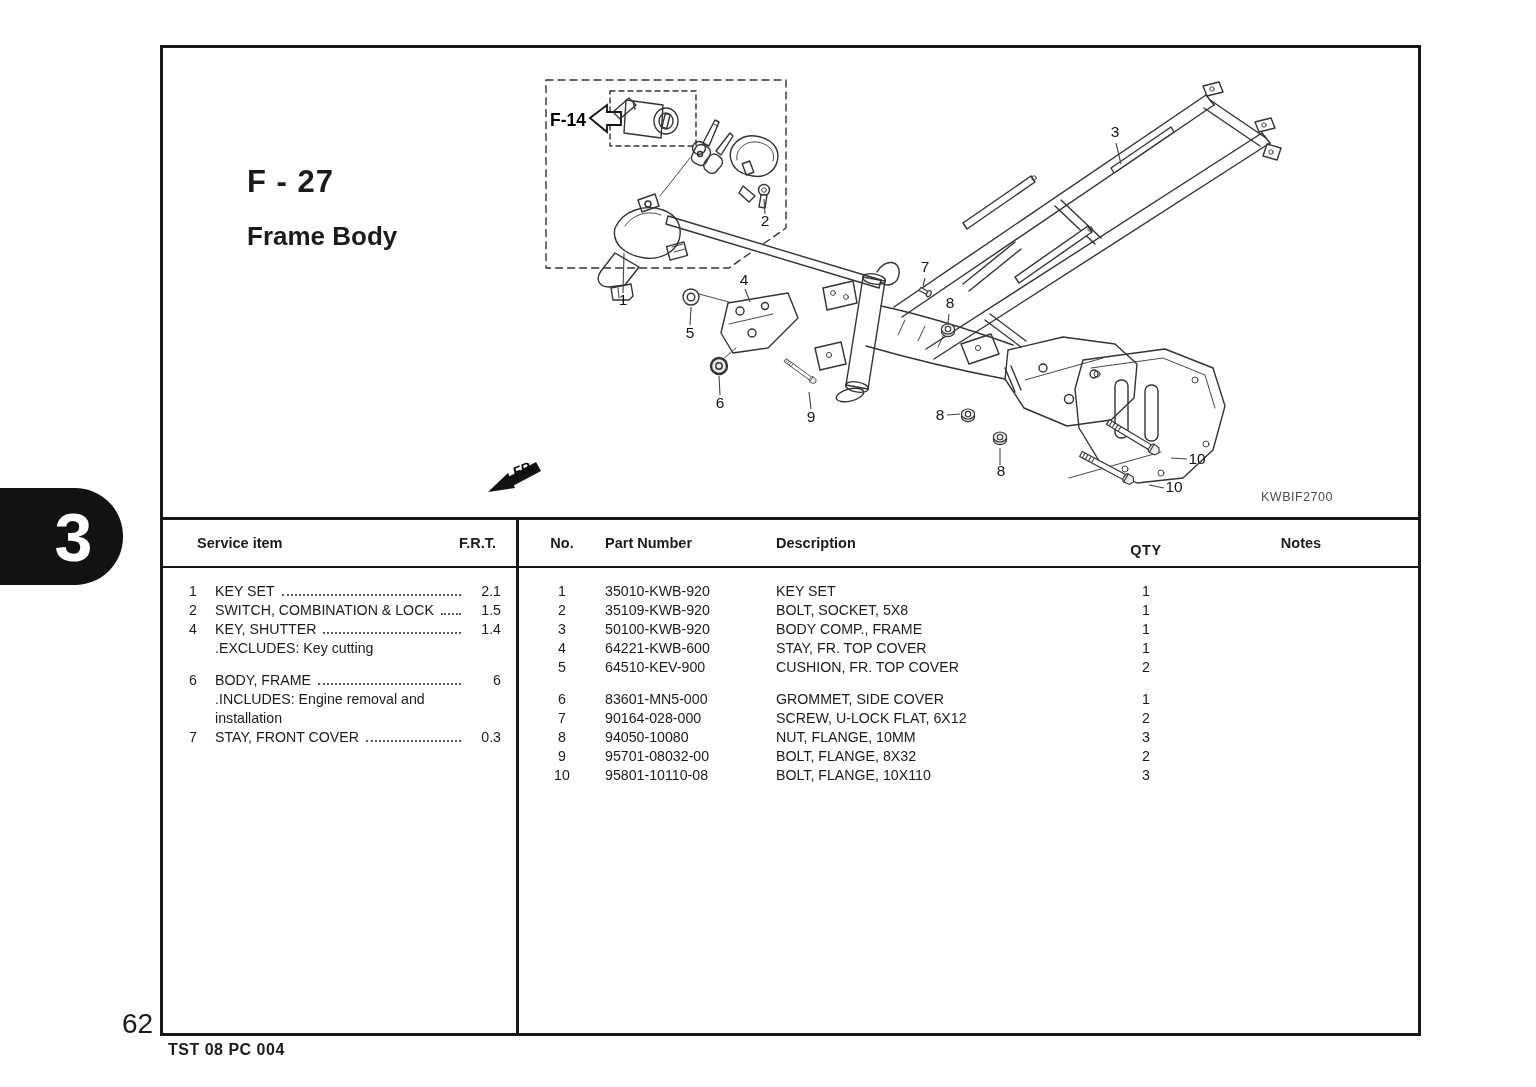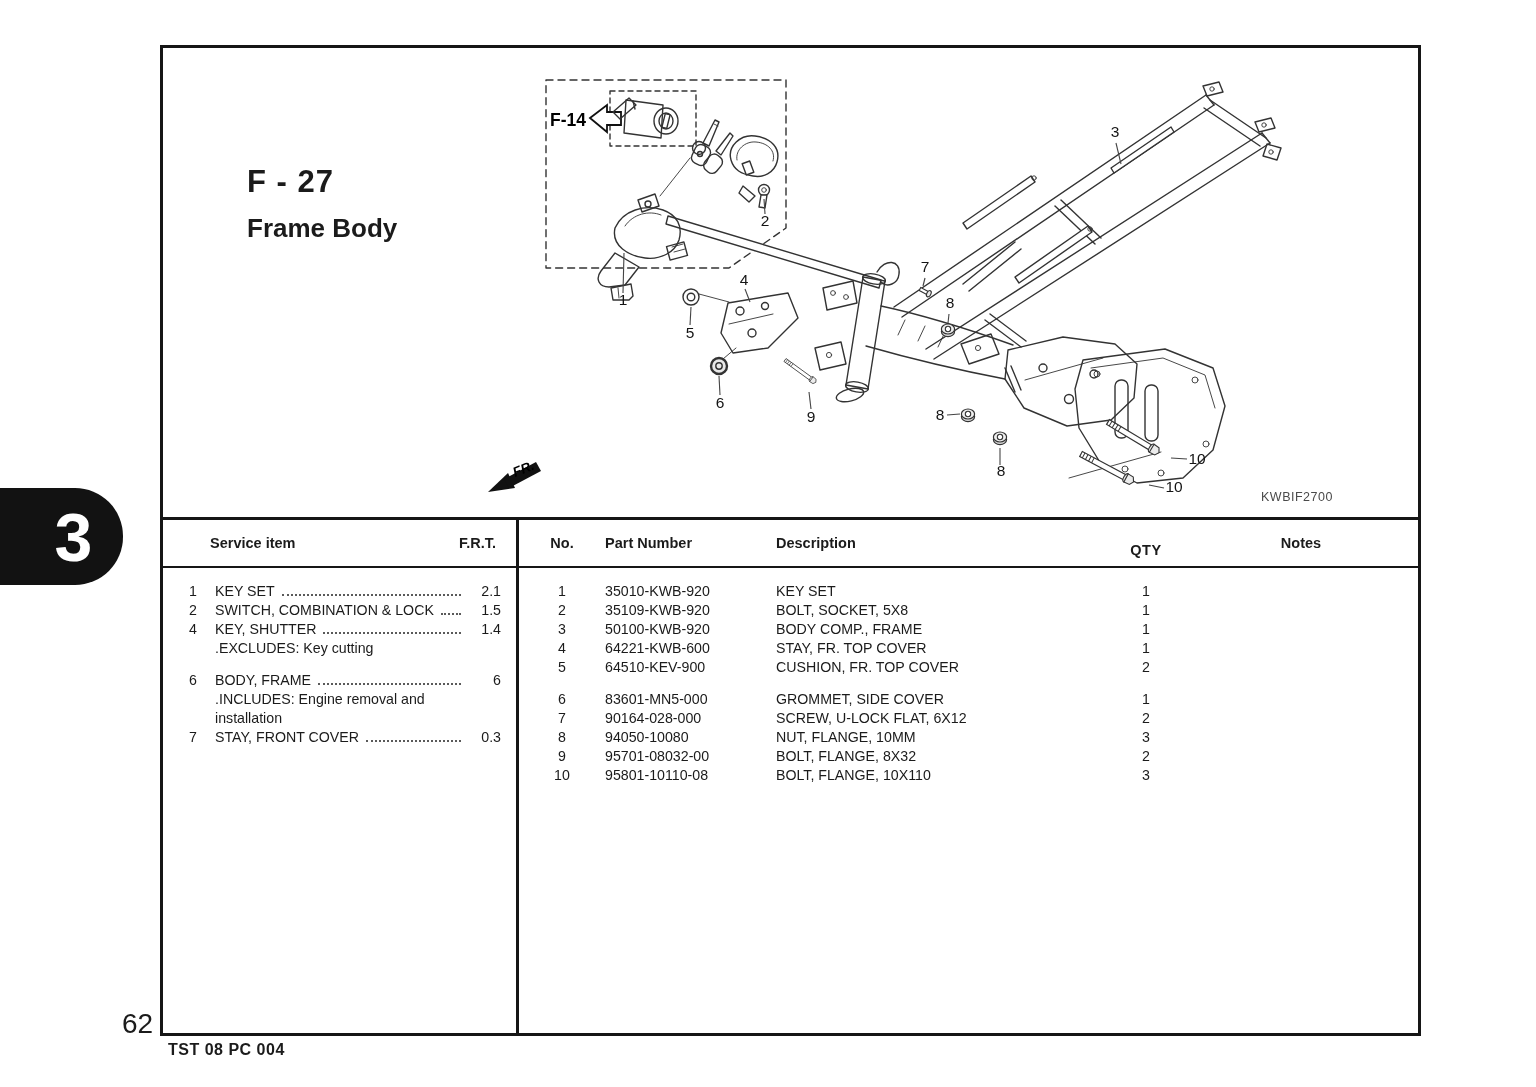--- a/index.html
+++ b/index.html
@@ -3,35 +3,35 @@
 <meta charset="utf-8">
 <style>
   html,body{margin:0;padding:0;background:#fff;}
   .stage{position:relative;width:1536px;height:1087px;background:#fff;
          font-family:"Liberation Sans",sans-serif;color:#1b1b1b;overflow:hidden;}
   .page{position:absolute;left:160px;top:45px;width:1261px;height:991px;
         border:3px solid #161616;box-sizing:border-box;background:#fff;}
   
   .titleblock{position:absolute;left:84px;top:116px;}
   .sec-code{font-size:31px;font-weight:bold;letter-spacing:1px;}
-  .sec-name{font-size:26px;font-weight:bold;margin-top:13px;}
+  .sec-name{font-size:26px;font-weight:bold;margin-top:21px;}
   
   svg.diagram{position:absolute;left:0;top:0;width:1255px;height:470px;}
   svg .ln{stroke:#333;stroke-width:1.4;fill:none;stroke-linecap:round;stroke-linejoin:round;}
   svg .fillw{fill:#fff;}
   svg .thin{stroke-width:0.9;}
   svg text.callout{font-family:"Liberation Sans",sans-serif;font-size:15.5px;fill:#141414;}
   
   .tables{position:absolute;left:0;right:0;top:469px;bottom:0;border-top:3px solid #161616;
           display:flex;background:#fff;}
   .svc{width:356px;border-right:3px solid #161616;box-sizing:border-box;display:flex;flex-direction:column;}
   .parts{flex:1;display:flex;flex-direction:column;}
   .thead{height:46px;border-bottom:2px solid #161616;display:flex;align-items:center;
          font-weight:bold;font-size:14.5px;flex:none;}
-  .svc .thead{padding:0 20px 0 47px;justify-content:space-between;align-items:center;}
+  .svc .thead{padding:0 20px 0 34px;justify-content:space-between;align-items:center;}
   .tbody{padding-top:12px;}
   .srow{display:flex;align-items:flex-end;height:19px;font-size:14.2px;padding:0 15px 0 20px;}
   .sno{width:14px;text-align:right;flex:none;}
   .sitem{margin-left:18px;white-space:pre;}
   .sdots{flex:1;border-bottom:2px dotted #5a5a5a;margin:0 4px 3px 7px;}
   .sfrt{width:36px;text-align:right;flex:none;}
   .spacer{height:13px;}
   .prow{display:flex;align-items:flex-end;height:19px;font-size:14.2px;}
   .pno{width:86px;text-align:center;flex:none;}
   .ppn{width:171px;flex:none;}

